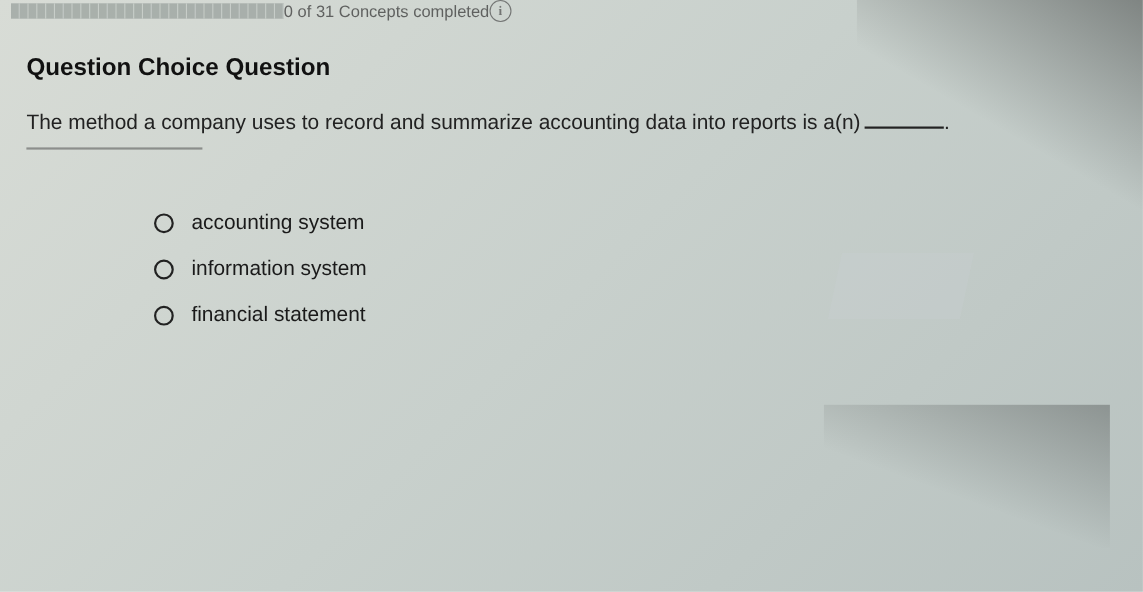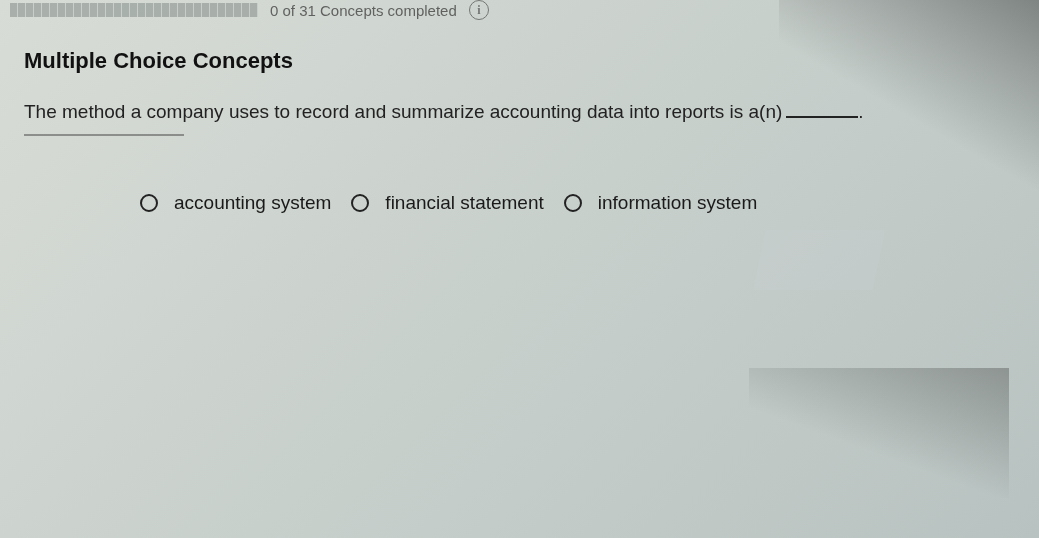--- a/index.html
+++ b/index.html
@@ -9,21 +9,21 @@
       background: linear-gradient(135deg, #d8dcd6 0%, #c8d0cc 50%, #b8c2c0 100%);
       font-family: -apple-system, BlinkMacSystemFont, "Segoe UI", Arial, sans-serif;
       color: #1a1a1a;
       overflow: hidden;
       position: relative;
     }
     .top-bar {
       display: flex;
       align-items: center;
       padding: 0 0 8px 0;
-      gap: 12px;
+      gap: 0;
       margin-left: 10px;
       opacity: 0.75;
     }
     .progress-segments {
       display: flex;
       gap: 0;
       height: 14px;
     }
     .seg {
       width: 8px;
@@ -75,21 +75,21 @@
       width: 160px;
       height: 2px;
       background: #444;
       opacity: 0.5;
       margin-top: 4px;
     }
     .options {
       margin-top: 56px;
       margin-left: 116px;
       display: flex;
-      flex-direction: row;
+      flex-direction: column;
       gap: 20px;
     }
     .option {
       display: flex;
       align-items: center;
       gap: 16px;
       cursor: pointer;
     }
     .radio {
       width: 18px;
@@ -159,37 +159,37 @@
       <div class="seg"></div>
     <div class="seg"></div>
       <div class="seg"></div>
       <div class="seg"></div>
   </div>
   <span class="concepts-text">0 of 31 Concepts completed</span>
   <span class="info-icon">i</span>
 </div>
 
 <div class="question-card">
-  <h2 class="question-type">Multiple Choice Concepts</h2>
+  <h2 class="question-type">Question Choice Question</h2>
   <p class="question-text">
     <span>The method a company uses to record and summarize accounting data into reports is a(n)</span><span class="blank"></span>.
   </p>
   <div class="divider-under"></div>
 
   <div class="options">
     <div class="option">
       <span class="radio"></span>
       <span class="option-label">accounting system</span>
     </div>
     <div class="option">
       <span class="radio"></span>
-      <span class="option-label">financial statement</span>
+      <span class="option-label">information system</span>
     </div>
     <div class="option">
       <span class="radio"></span>
-      <span class="option-label">information system</span>
+      <span class="option-label">financial statement</span>
     </div>
   </div>
 </div>
 
 <div class="glare g1"></div>
 <div class="glare g2"></div>
 <div class="glare g3"></div>
 
 </body></html>

